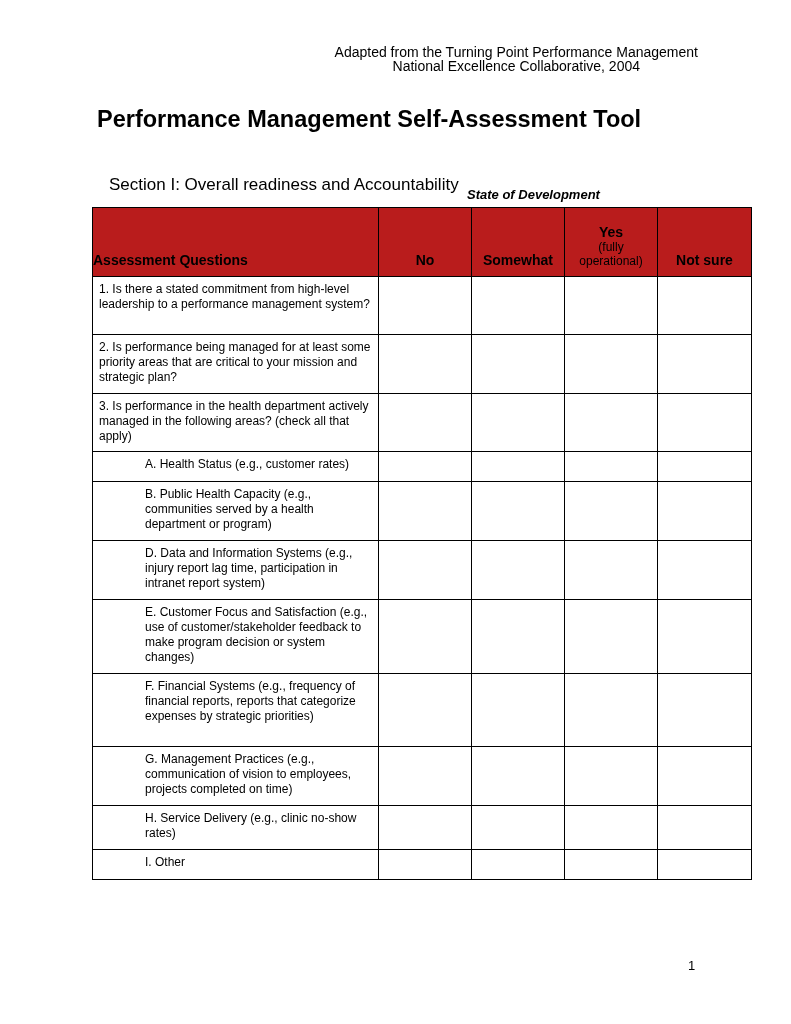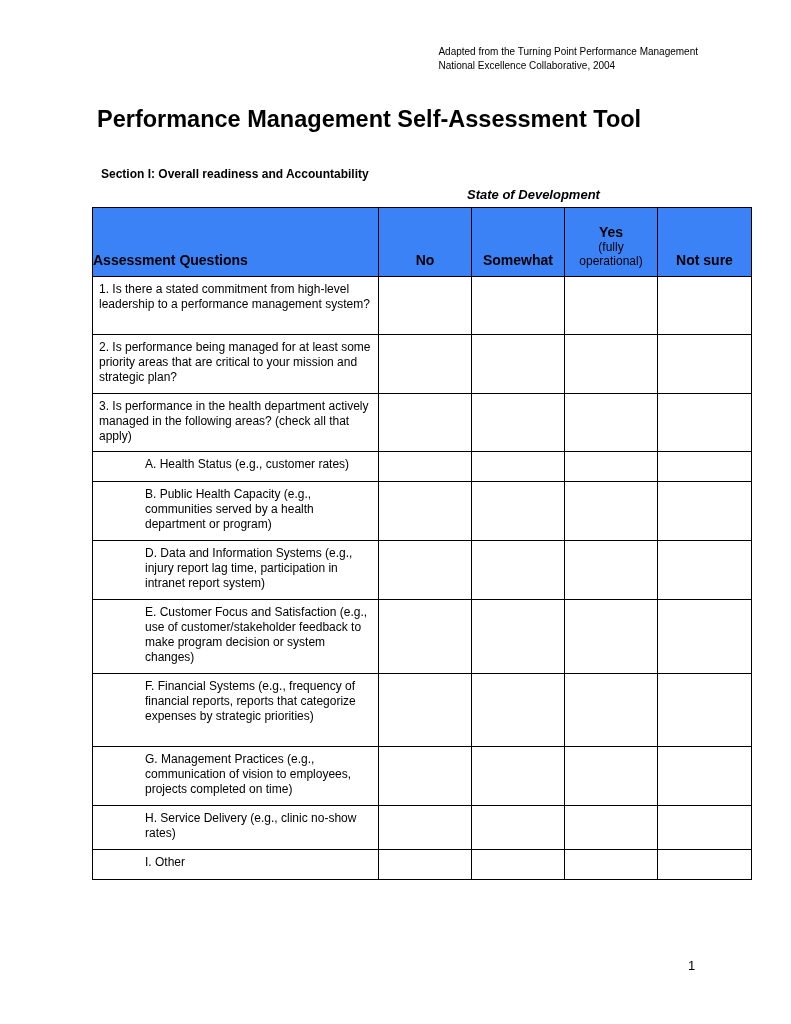--- a/index.html
+++ b/index.html
@@ -1,29 +1,29 @@
 <!DOCTYPE html>
 <html><head>
 <meta charset="utf-8">
 <style>
   html, body { margin: 0; padding: 0; background: #ffffff; }
   body { width: 791px; height: 1024px; position: relative; overflow: hidden;
          font-family: "Liberation Sans", sans-serif; color: #000; }
-  .attribution { position: absolute; right: 93px; top: 45px; text-align: left;
-                 font-size: 10px; line-height: 14px; }
+  .attribution { position: absolute; right: 93px; top: 45px; text-align: center;
+                 font-size: 14px; line-height: 14px; }
   .page-title { position: absolute; left: 93px; top: 102px; font-size: 23.5px;
                 font-weight: bold; margin: 4px; white-space: nowrap; }
-  .section-title { position: absolute; left: 93px; top: 159px; font-size: 12px;
-                   font-weight: bold; margin: 8px; white-space: nowrap; }
+  .section-title { position: absolute; left: 93px; top: 159px; font-size: 17px;
+                   font-weight: normal; margin: 16px; white-space: nowrap; }
   .state-label { position: absolute; left: 467px; top: 187px; font-size: 13px;
                  font-weight: bold; font-style: italic; white-space: nowrap; }
   table.assess { position: absolute; left: 92px; top: 207px; border-collapse: collapse;
                  table-layout: fixed; width: 659px; }
   table.assess th, table.assess td { border: 1.5px solid #000; padding: 0; vertical-align: top; }
-  table.assess thead th { background: #3b82f6; height: 60px; vertical-align: bottom;
+  table.assess thead th { background: #b91c1c; height: 60px; vertical-align: bottom;
                           font-size: 14px; font-weight: bold; padding-bottom: 8px; }
   th.q-head { text-align: left; padding-left: 6px; }
   th.c-head { text-align: center; }
   .yes-main { display: block; font-size: 14px; font-weight: bold; }
   .yes-sub { display: block; font-size: 12px; font-weight: normal; line-height: 14px; }
   table.assess td.q { font-size: 12px; line-height: 15px; padding: 5px 6px 4px 6px; }
   table.assess td.q.sub { padding-left: 52px; }
   td.cell { cursor: pointer; }
   .page-number { position: absolute; left: 688px; top: 958px; font-size: 13px; }
 </style>

